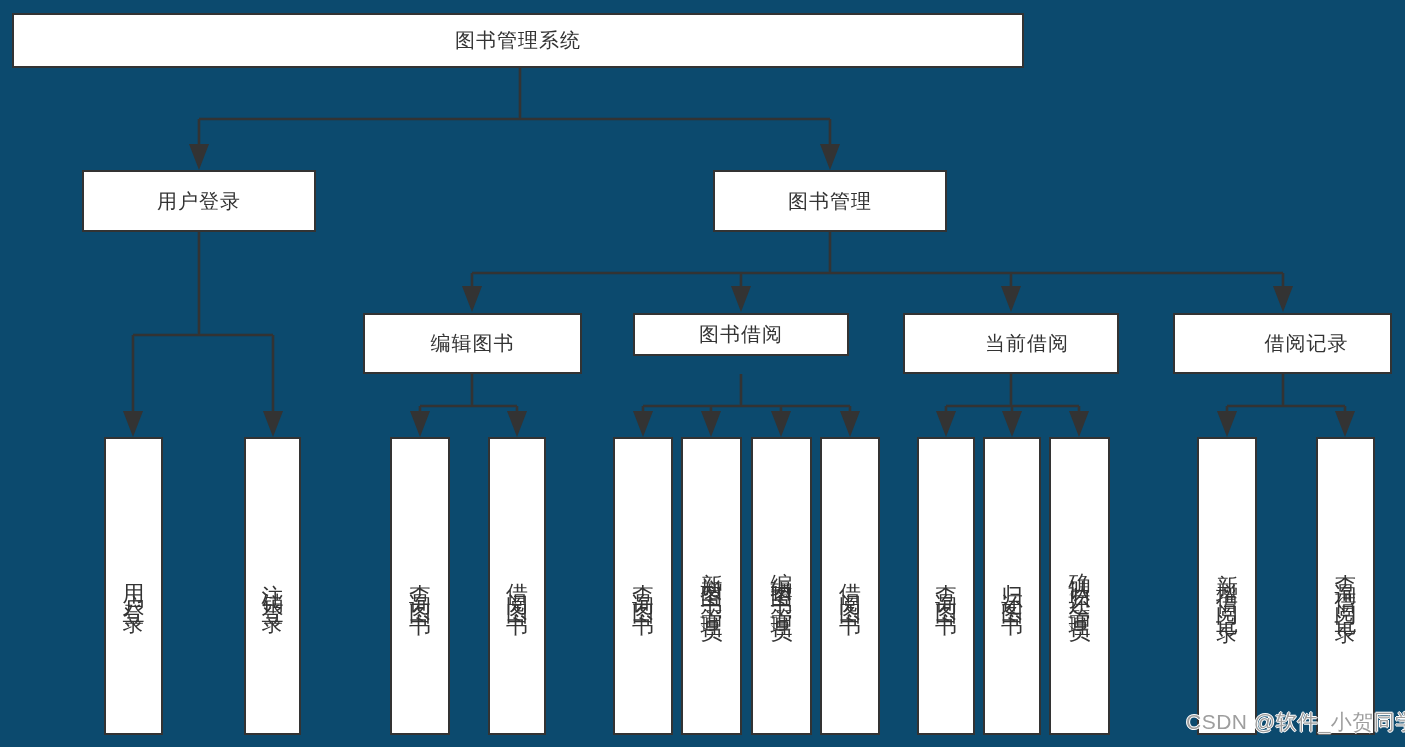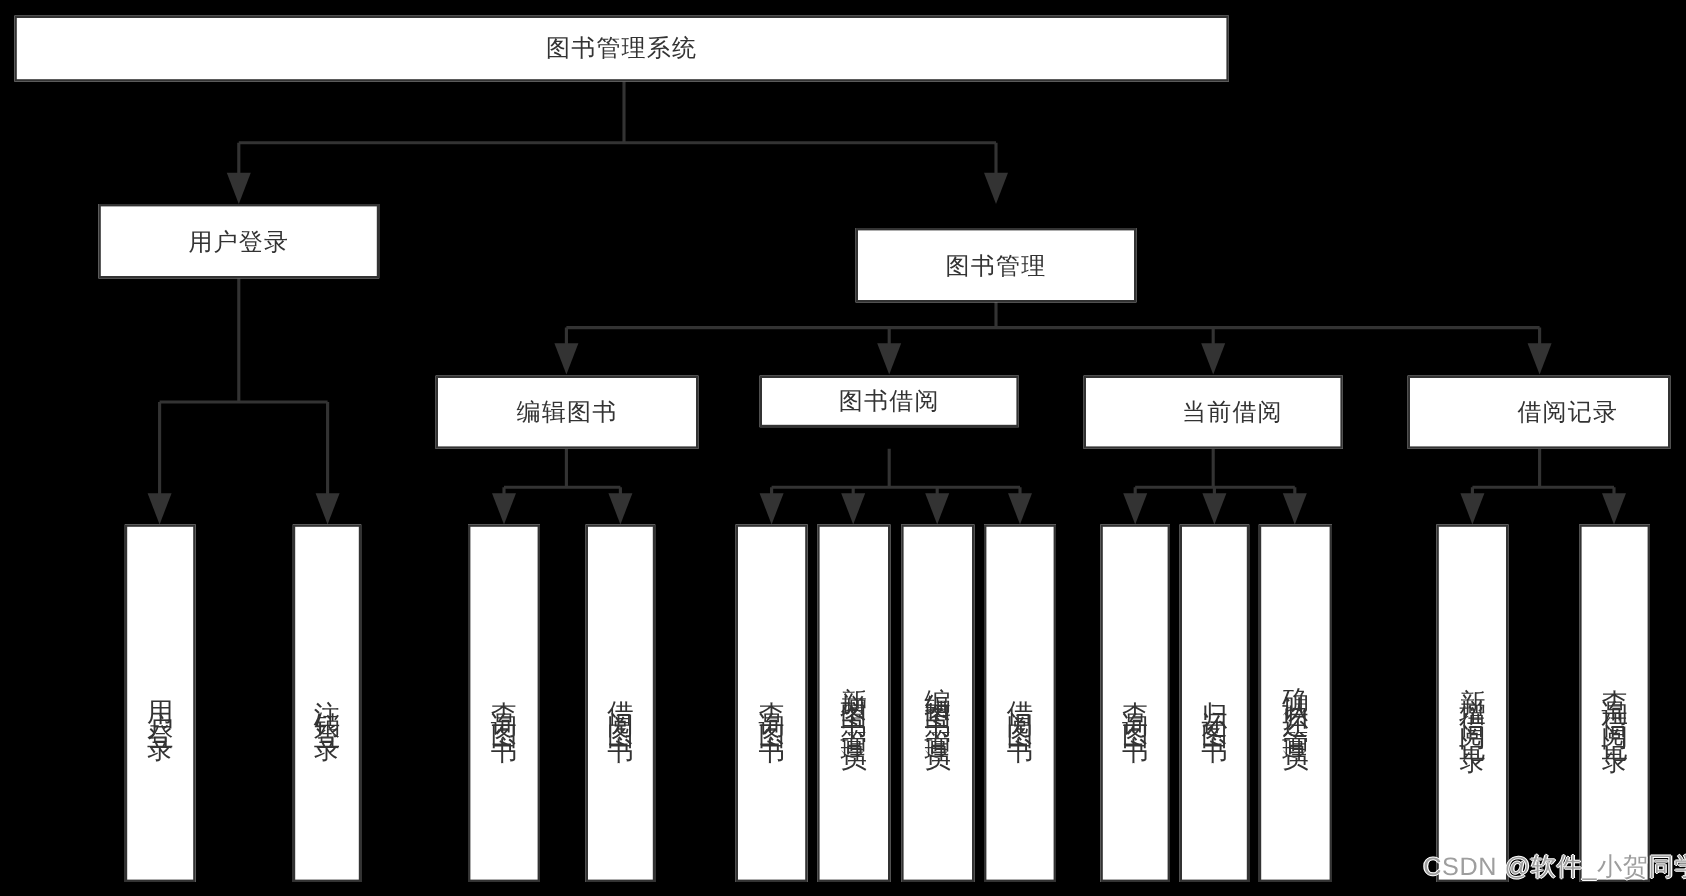--- a/index.html
+++ b/index.html
@@ -5,21 +5,21 @@
   html, body {
     margin: 0;
     padding: 0;
     background: #ffffff;
     font-family: "Liberation Sans", "DejaVu Sans", sans-serif;
   }
   #stage {
     position: relative;
     width: 1405px;
     height: 747px;
-    background: #000000;
+    background: #0c4a6e;
     overflow: hidden;
   }
   #connectors {
     position: absolute;
     left: 0;
     top: 0;
     width: 1405px;
     height: 747px;
     z-index: 1;
   }
@@ -124,21 +124,21 @@
     </g>
   </svg>
 
   <div class="node" style="left:12px; top:13px; width:1012px; height:55px;">
     <span>图书管理系统</span>
   </div>
 
   <div class="node" style="left:82px; top:170px; width:234px; height:62px;">
     <span>用户登录</span>
   </div>
-  <div class="node" style="left:713px; top:170px; width:234px; height:62px;margin-top:20px;">
+  <div class="node" style="left:713px; top:170px; width:234px; height:62px;">
     <span>图书管理</span>
   </div>
 
   <div class="node" style="left:363px; top:313px; width:219px; height:61px;">
     <span>编辑图书</span>
   </div>
   <div class="node" style="left:633px; top:313px; width:216px; height:43px;">
     <span>图书借阅</span>
   </div>
   <div class="node" style="left:903px; top:313px; width:216px; height:61px;padding-left:32px;">

